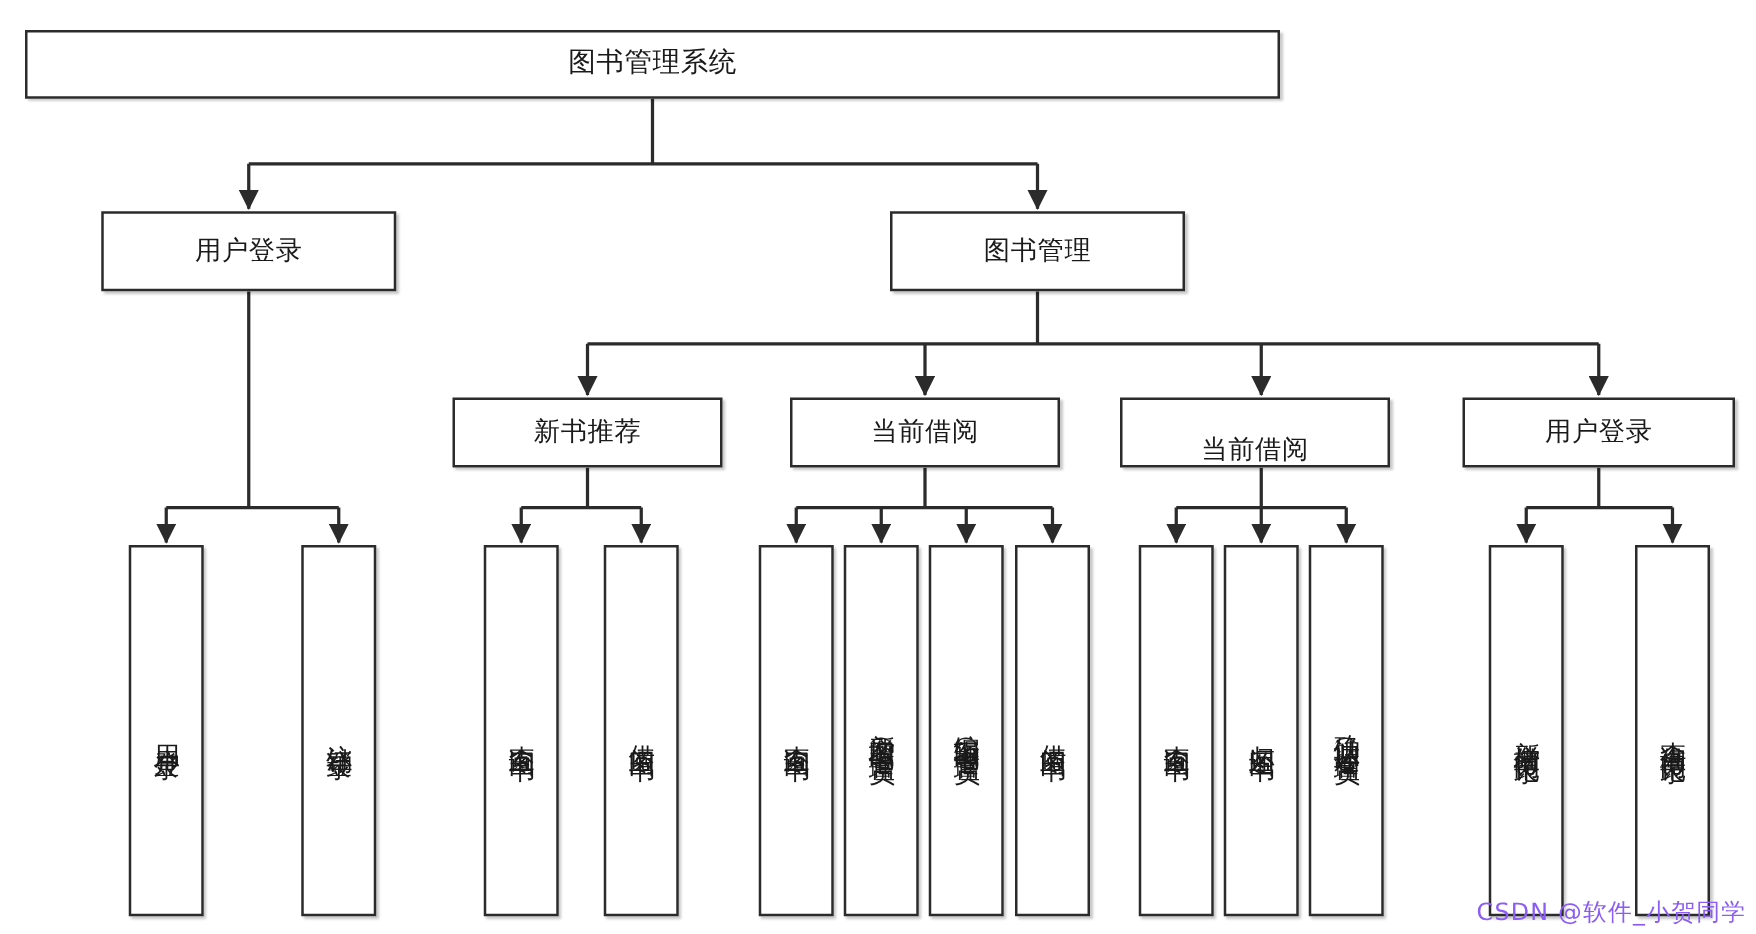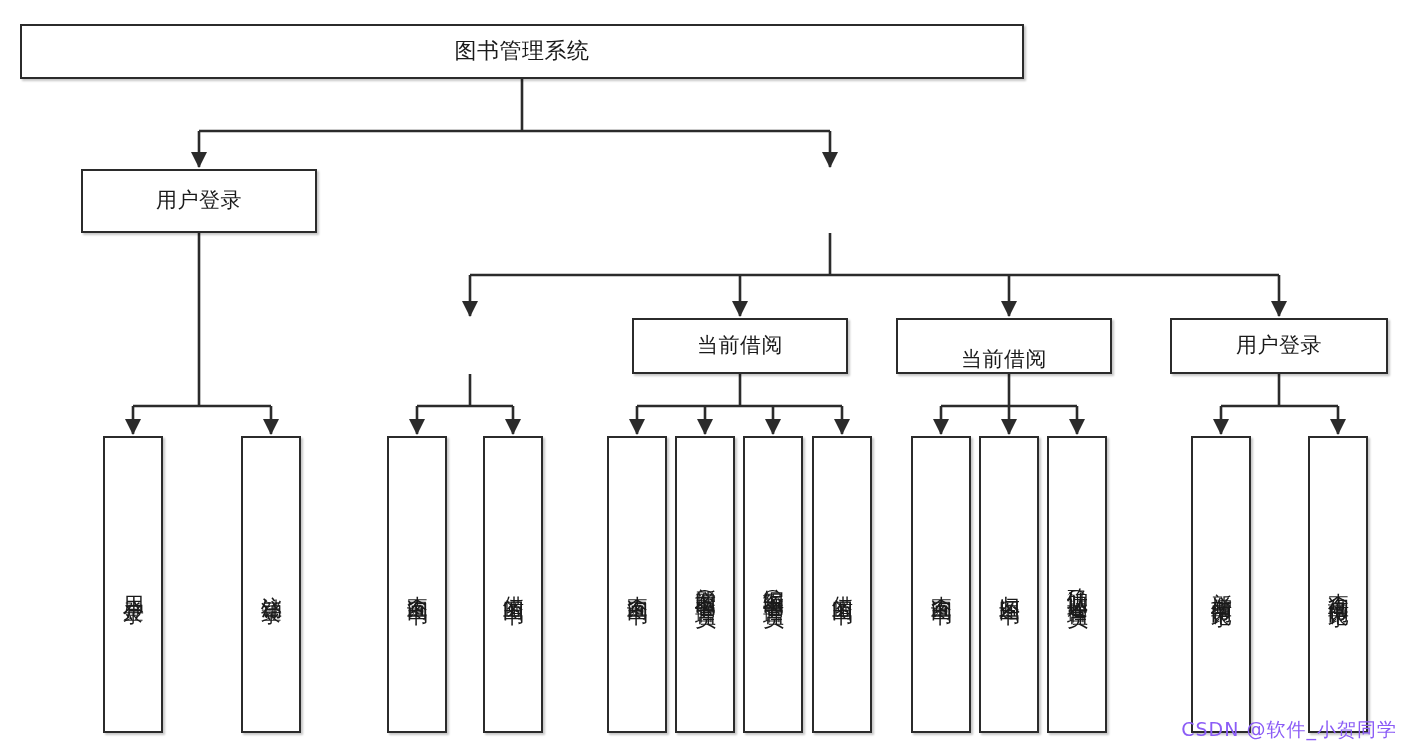--- a/index.html
+++ b/index.html
@@ -131,21 +131,27 @@
     </g>
   </svg>
 
   <div class="node horiz root" style="left:20px; top:12px; width:1004px; height:55px;margin-top:12px;">
     <span class="lbl">图书管理系统</span>
   </div>
 
   <div class="node horiz" style="left:81px; top:169px; width:236px; height:64px;">
     <span class="lbl">用户登录</span>
   </div>
-
+  <div class="node horiz" style="left:712px; top:169px; width:236px; height:64px;">
+    <span class="lbl">图书管理</span>
+  </div>
+
+  <div class="node horiz" style="left:362px; top:318px; width:216px; height:56px;">
+    <span class="lbl">新书推荐</span>
+  </div>
   <div class="node horiz" style="left:632px; top:318px; width:216px; height:56px;">
     <span class="lbl">当前借阅</span>
   </div>
   <div class="node horiz" style="left:896px; top:318px; width:216px; height:56px;align-items:flex-end;">
     <span class="lbl">当前借阅</span>
   </div>
   <div class="node horiz" style="left:1170px; top:318px; width:218px; height:56px;">
     <span class="lbl">用户登录</span>
   </div>
 

